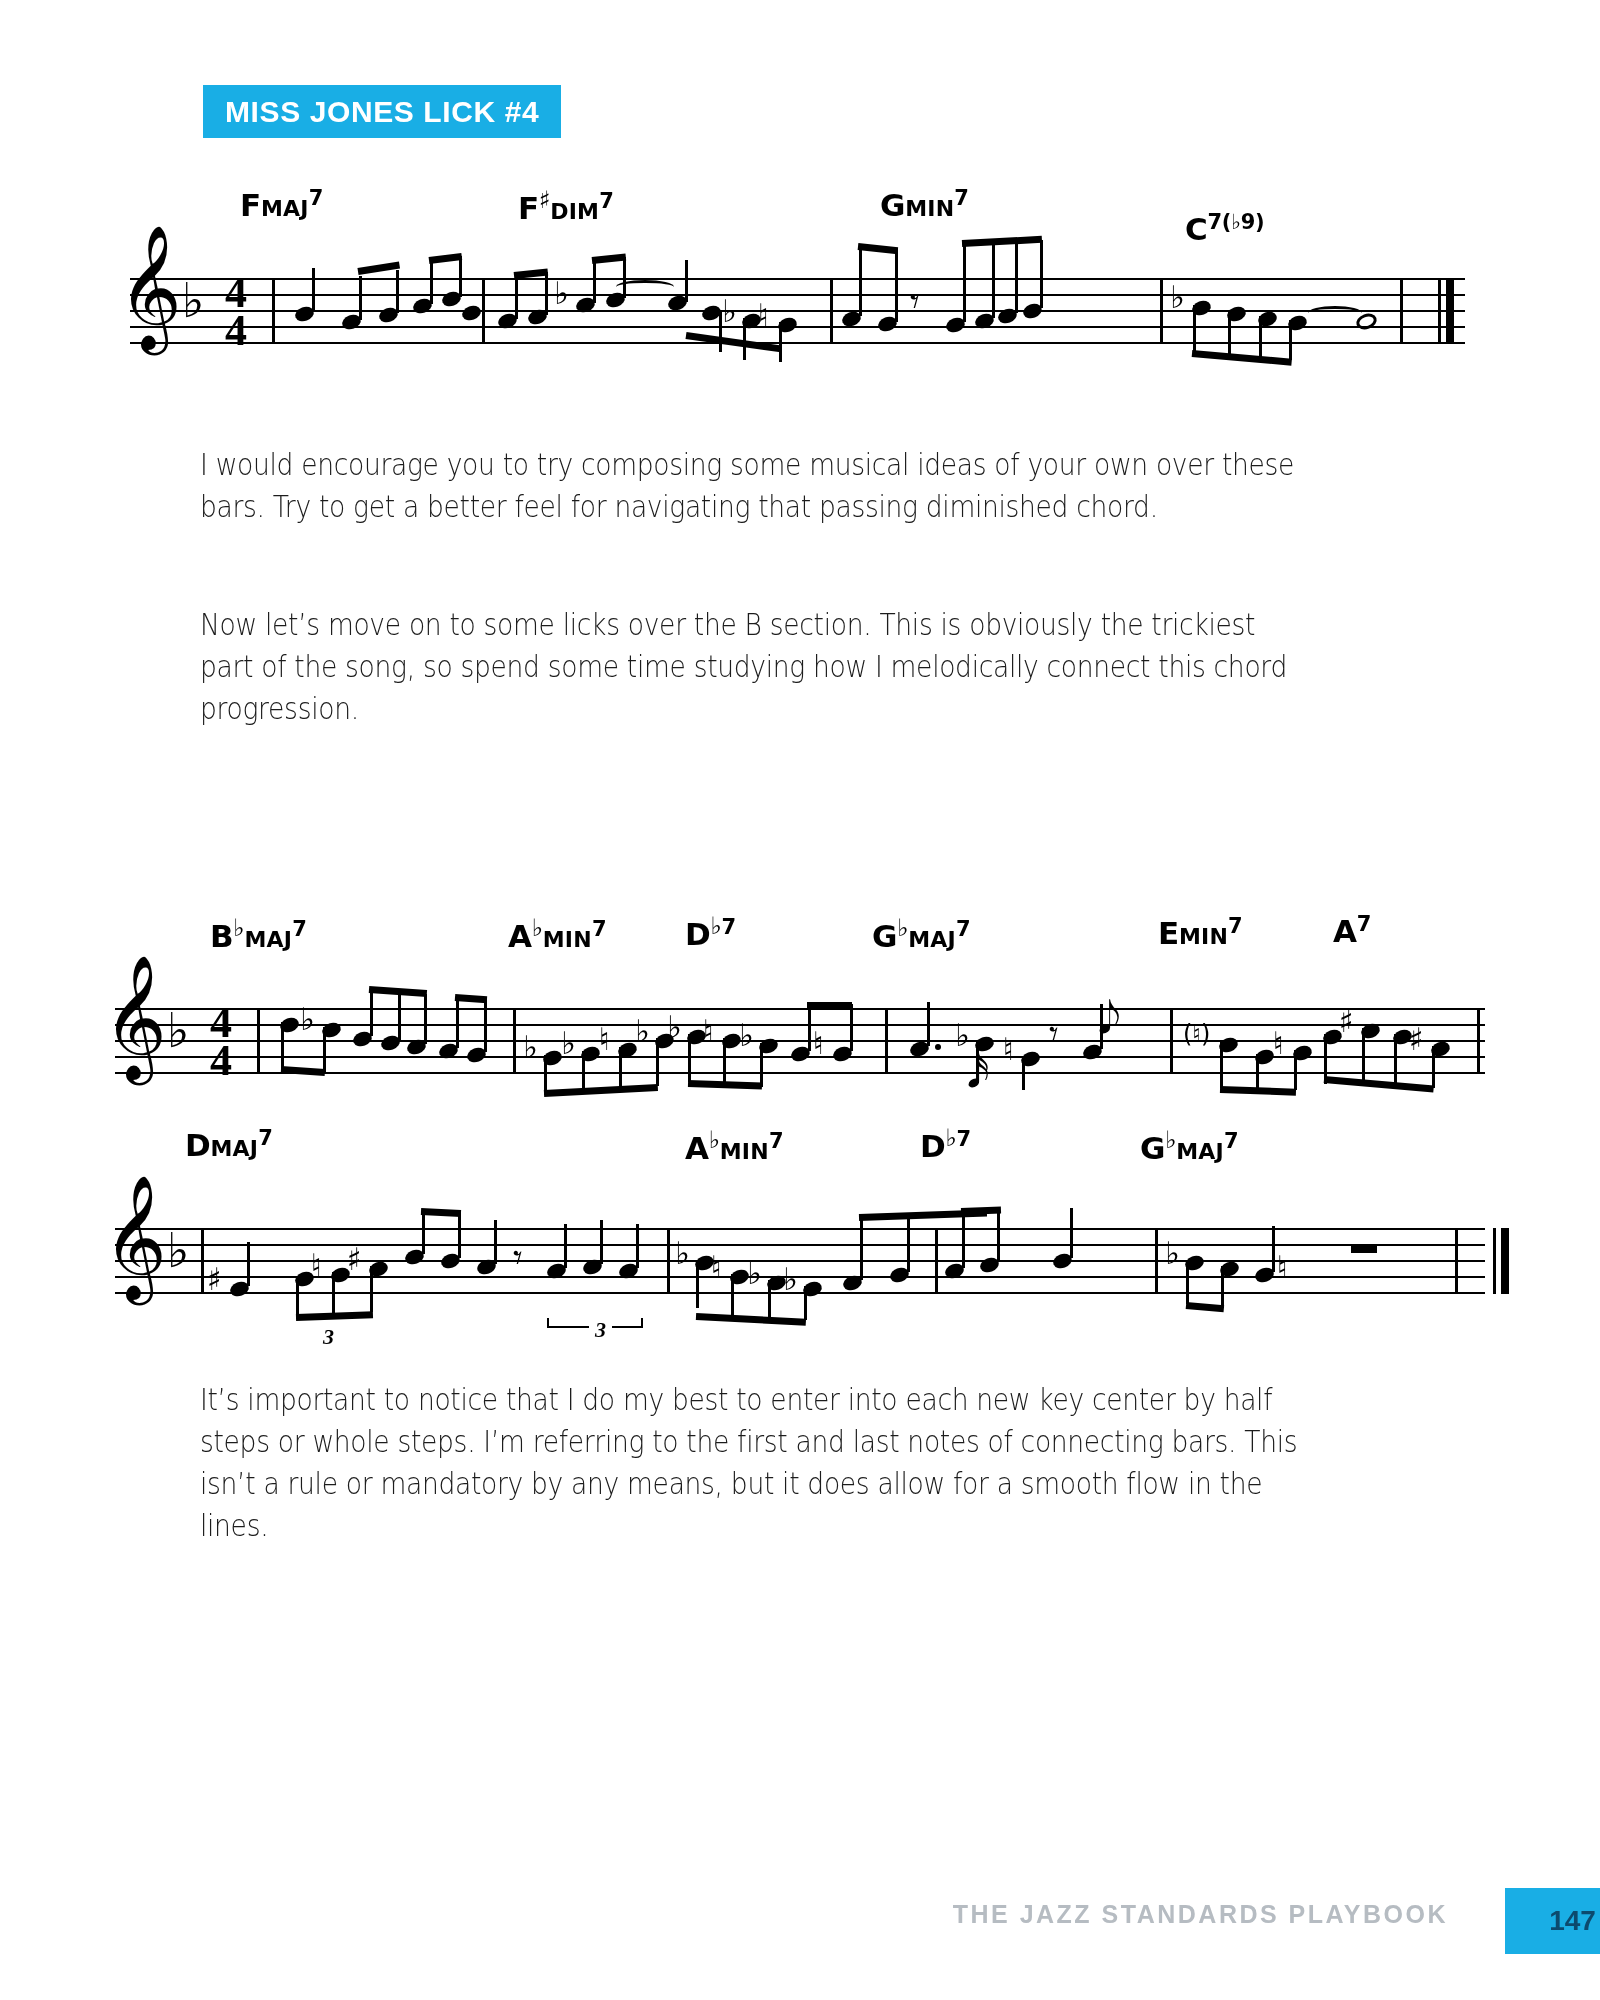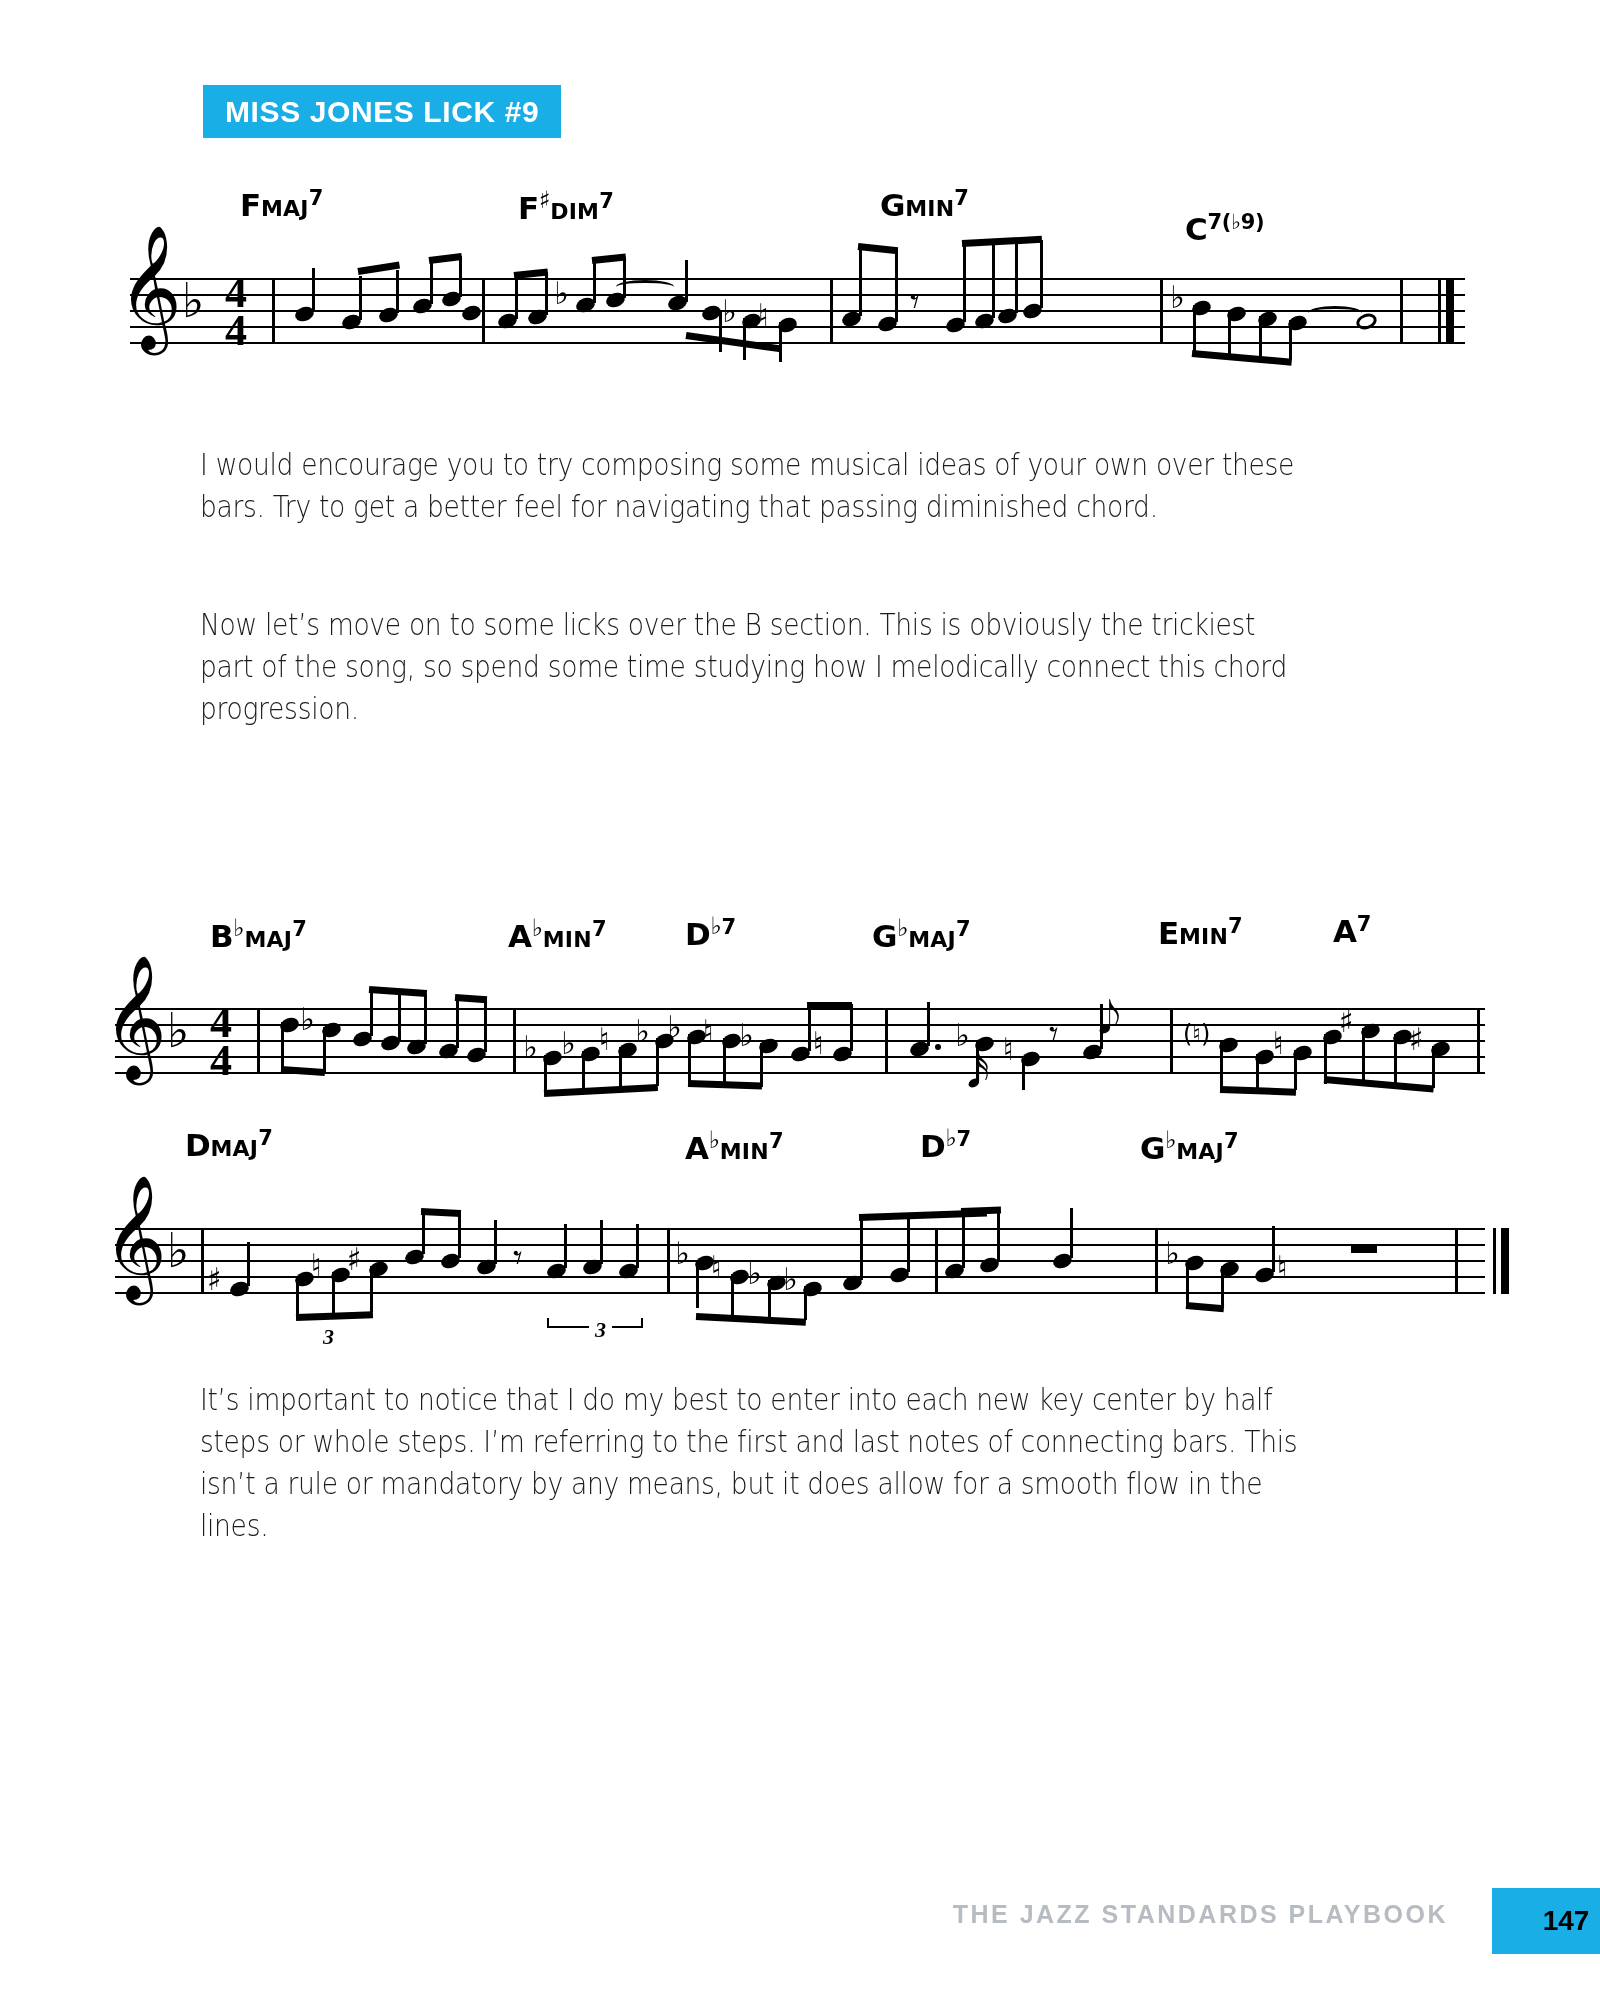--- a/index.html
+++ b/index.html
@@ -65,24 +65,24 @@
     font-weight: bold;
     font-size: 25px;
     letter-spacing: 0.10em;
     color: #b6bcc2;
     white-space: nowrap;
   }
   .footer-pagebox {
     position: absolute;
     right: 0;
     top: -6px;
-    width: 108px;
+    width: 95px;
     height: 66px;
     background: #19aee5;
-    color: #000000;
+    color: #0c4a6e;
     font-family: "Liberation Sans", sans-serif;
     font-weight: bold;
     font-size: 28px;
     display: flex;
     align-items: center;
     justify-content: center;
     padding-left: 40px;
   }
 
   
@@ -214,21 +214,21 @@
     border-right: 2.5px solid #000;
     height: 10px;
   }
 </style>
 </head>
 <body>
 
 <div class="page">
 
   <div style="position:absolute; left:203px; top:85px;">
-    <span class="lick-badge">MISS JONES LICK #9</span>
+    <span class="lick-badge">MISS JONES LICK #4</span>
   </div>
 
   <div class="system" style="position:absolute; left:130px; top:270px; width:1335px; height:130px;">
 
     <div class="chord" style="left:110px; top:-82px;">
       <span class="root">F</span><span class="qual">MAJ</span><span class="ext">7</span>
     </div>
     <div class="chord" style="left:388px; top:-82px;">
       <span class="root">F</span><span class="acc">♯</span><span class="qual">DIM</span><span class="ext">7</span>
     </div>

